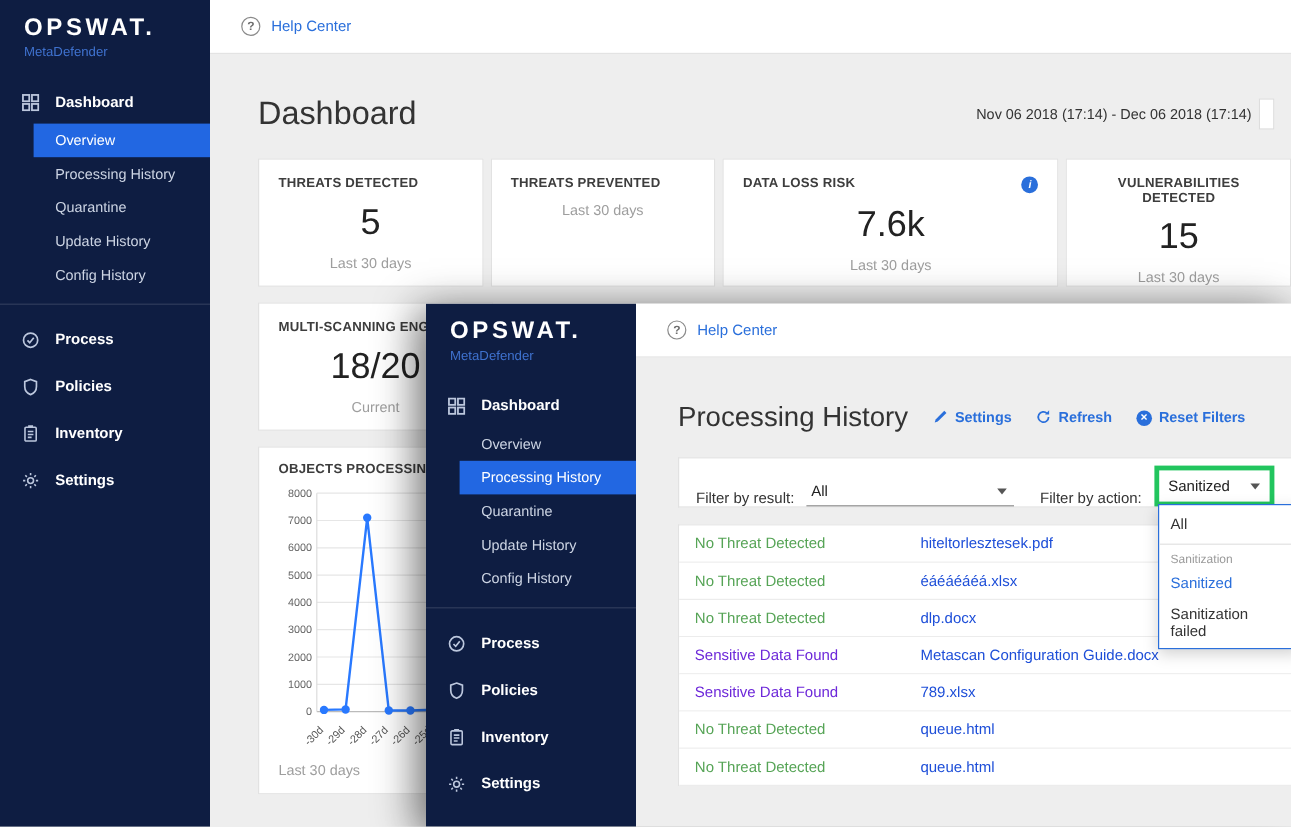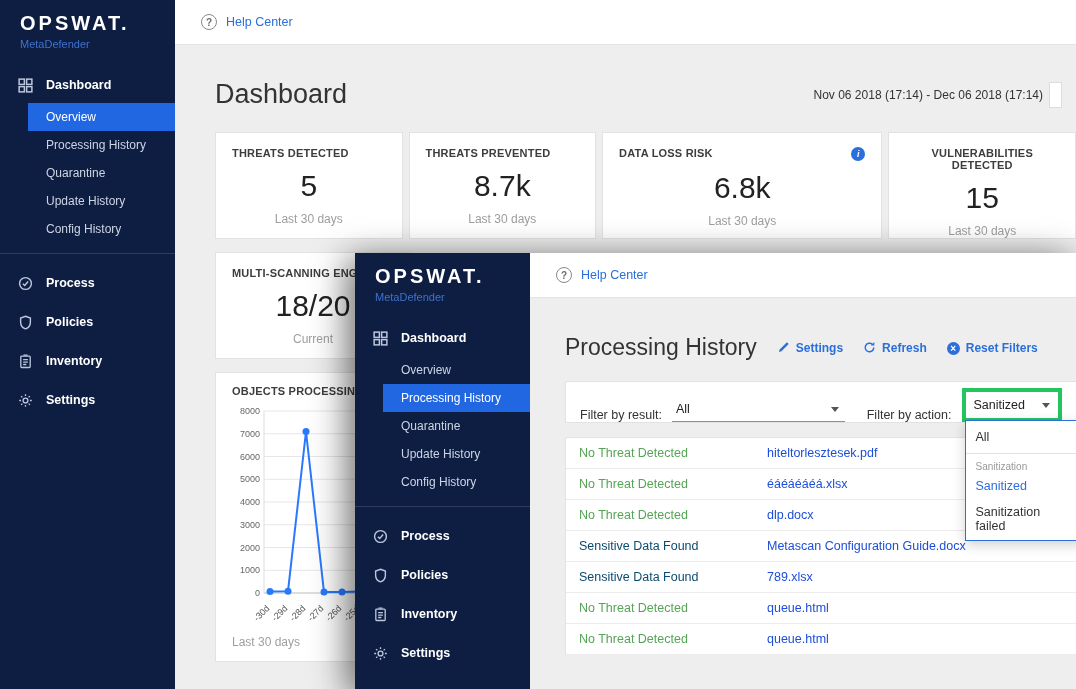--- a/index.html
+++ b/index.html
@@ -73,21 +73,21 @@
   .menu-group-label { padding:7px 10px 2px; font-size:10px; color:#9a9a9a; }
   .menu-option { padding:5px 10px 7px; font-size:12.5px; color:#333; cursor:pointer; }
   .menu-option.selected { color:#2a6fdb; }
 
   .table-card { margin-top:14px; background:#fff; border:1px solid #e2e2e2; border-right:none; border-bottom:none; }
   .thead { display:flex; padding:10px 13px; font-size:11px; font-weight:bold; color:#4b4b4b; letter-spacing:.4px; border-bottom:1px solid #dcdcdc; }
   .col-result { flex:0 0 188px; }
   .col-filename { flex:1; }
   .trow { display:flex; padding:8px 13px; font-size:12.5px; border-bottom:1px solid #ececec; cursor:pointer; background:#fff; }
   .result-clean { color:#56a456; }
-  .result-sensitive { color:#0c4a6e; }
+  .result-sensitive { color:#6d28d9; }
   .filename-cell { color:#1d4ed8; }
 </style>
 </head>
 <body>
 
 <div class="screen">
 
   <div class="window bg-window">
     <aside class="sidebar">
       <div class="logo-block">
@@ -168,29 +168,28 @@
               <div class="stat-title">
                 <span>THREATS DETECTED</span>
               </div>
               <div class="stat-value">5</div>
               <div class="stat-caption">Last 30 days</div>
             </div>
             <div class="card stat-card" style="width:196px">
               <div class="stat-title">
                 <span>THREATS PREVENTED</span>
               </div>
-              <div class="stat-value">8.7k</div>
               <div class="stat-caption">Last 30 days</div>
             </div>
             <div class="card stat-card" style="width:294px">
               <div class="stat-title">
                 <span>DATA LOSS RISK</span>
                 <span class="info-icon">i</span>
               </div>
-              <div class="stat-value">6.8k</div>
+              <div class="stat-value">7.6k</div>
               <div class="stat-caption">Last 30 days</div>
             </div>
             <div class="card stat-card" style="width:196px">
               <div class="stat-title">
                 <span>VULNERABILITIES DETECTED</span>
               </div>
               <div class="stat-value">15</div>
               <div class="stat-caption">Last 30 days</div>
             </div>
           </div>

